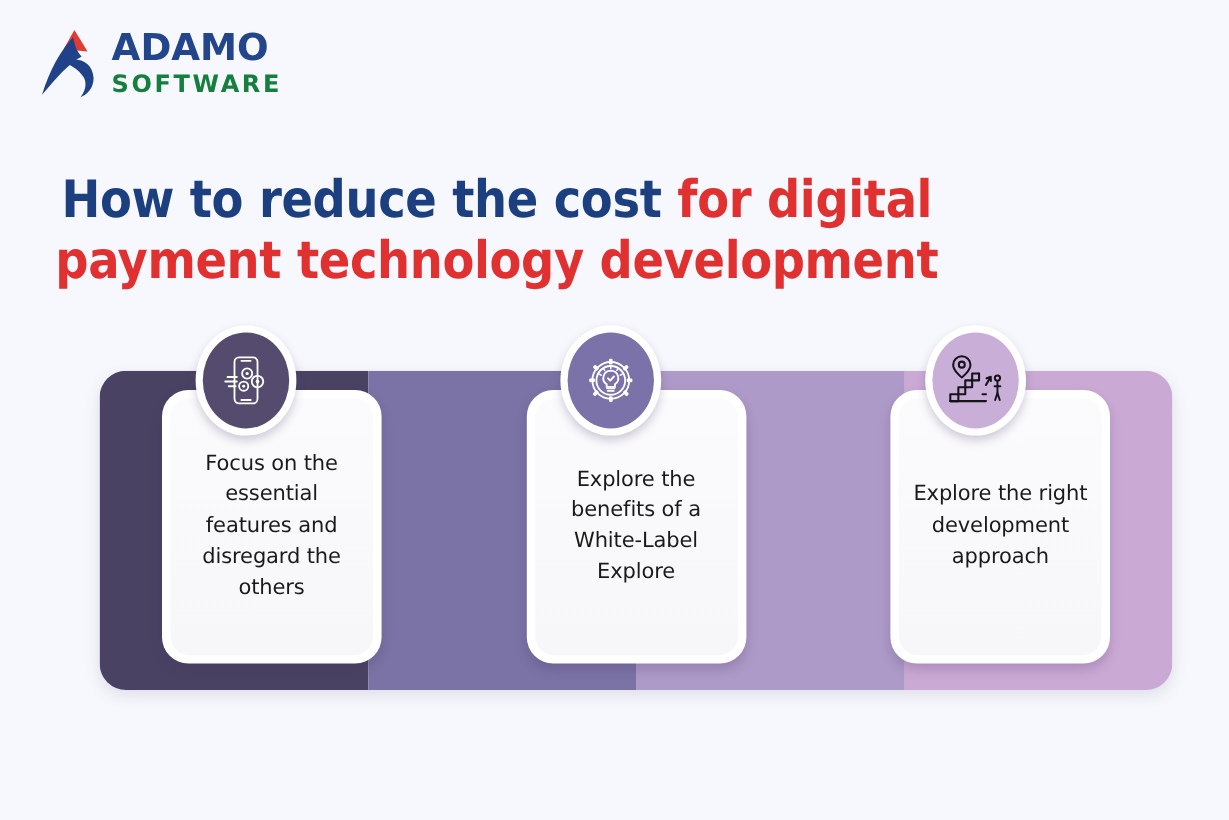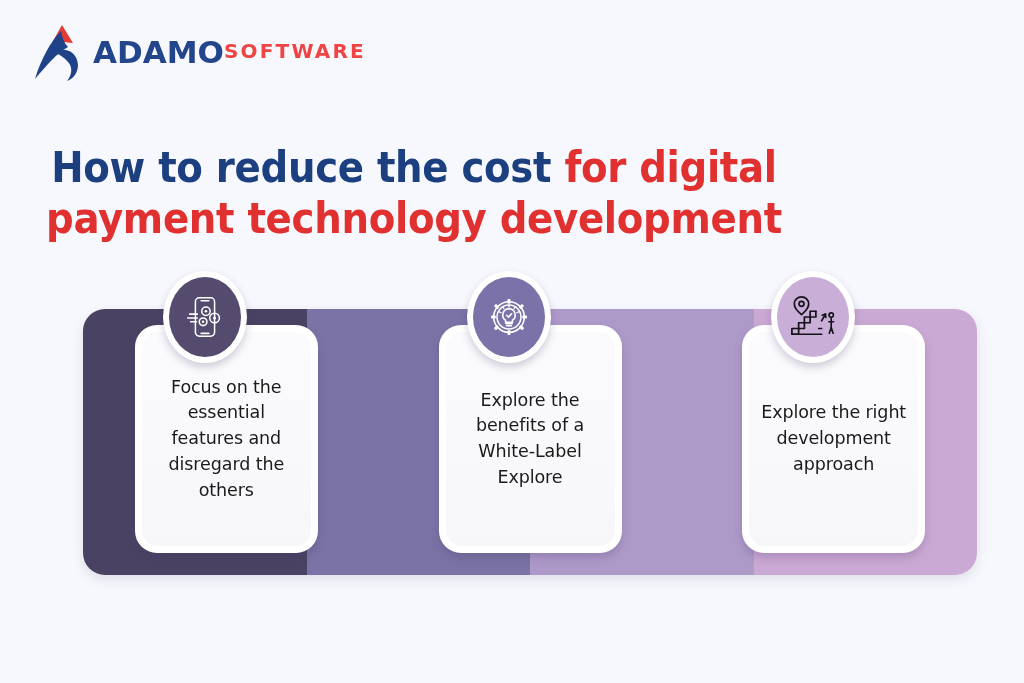--- a/index.html
+++ b/index.html
@@ -20,21 +20,21 @@
     position: absolute;
     left: 31px;
     top: 21px;
     display: flex;
     align-items: center;
     gap: 10px;
   }
   #logo-mark { width: 52px; height: 62px; display: block; }
   #logo-words {
     display: flex;
-    flex-direction: row;
+    flex-direction: column;
     justify-content: center;
     line-height: 1;
   }
   .logo-line1, .logo-line2 {
     font-family: "DejaVu Sans", sans-serif;
     font-weight: bold;
     color: #23458c;
     letter-spacing: 0.5px;
   }
   .logo-line1 { font-size: 31px; letter-spacing: 0px; }
@@ -153,21 +153,21 @@
 <body style="background: rgb(247, 248, 253);">
 
 <div id="logo">
   <svg id="logo-mark" viewBox="0 0 52 62">
     <path d="M31 4 L42 22 L22 20 Z" fill="#e23b33"></path>
     <path d="M30 10 C20 20, 10 38, 4 58 C16 44, 26 32, 37 26 C33 22, 31 16, 30 10 Z" fill="#1f4288"></path>
     <path d="M22 30 C34 26, 46 30, 47 44 C47 52, 42 58, 36 60 C41 54, 42 46, 37 41 C33 36, 27 33, 22 30 Z" fill="#1f4288"></path>
   </svg>
   <div id="logo-words">
     <div class="logo-line1" style="color: rgb(35, 69, 140);">ADAMO</div>
-    <div class="logo-line2" style="color: #ef4444;">SOFTWARE</div>
+    <div class="logo-line2" style="color: #15803d;">SOFTWARE</div>
   </div>
 </div>
 
 <h1 id="title"><span class="navy" style="color: rgb(28, 63, 128);">How to reduce the cost</span><span class="red" style="color: rgb(224, 48, 47);"> for digital payment technology development</span></h1>
 
 <div id="band">
   <div class="panel" style="background: rgb(74, 66, 99);"></div>
   <div class="panel" style="background: rgb(123, 115, 165);"></div>
   <div class="panel" style="background: rgb(174, 154, 201);"></div>
   <div class="panel" style="background: rgb(203, 169, 213);"></div>

